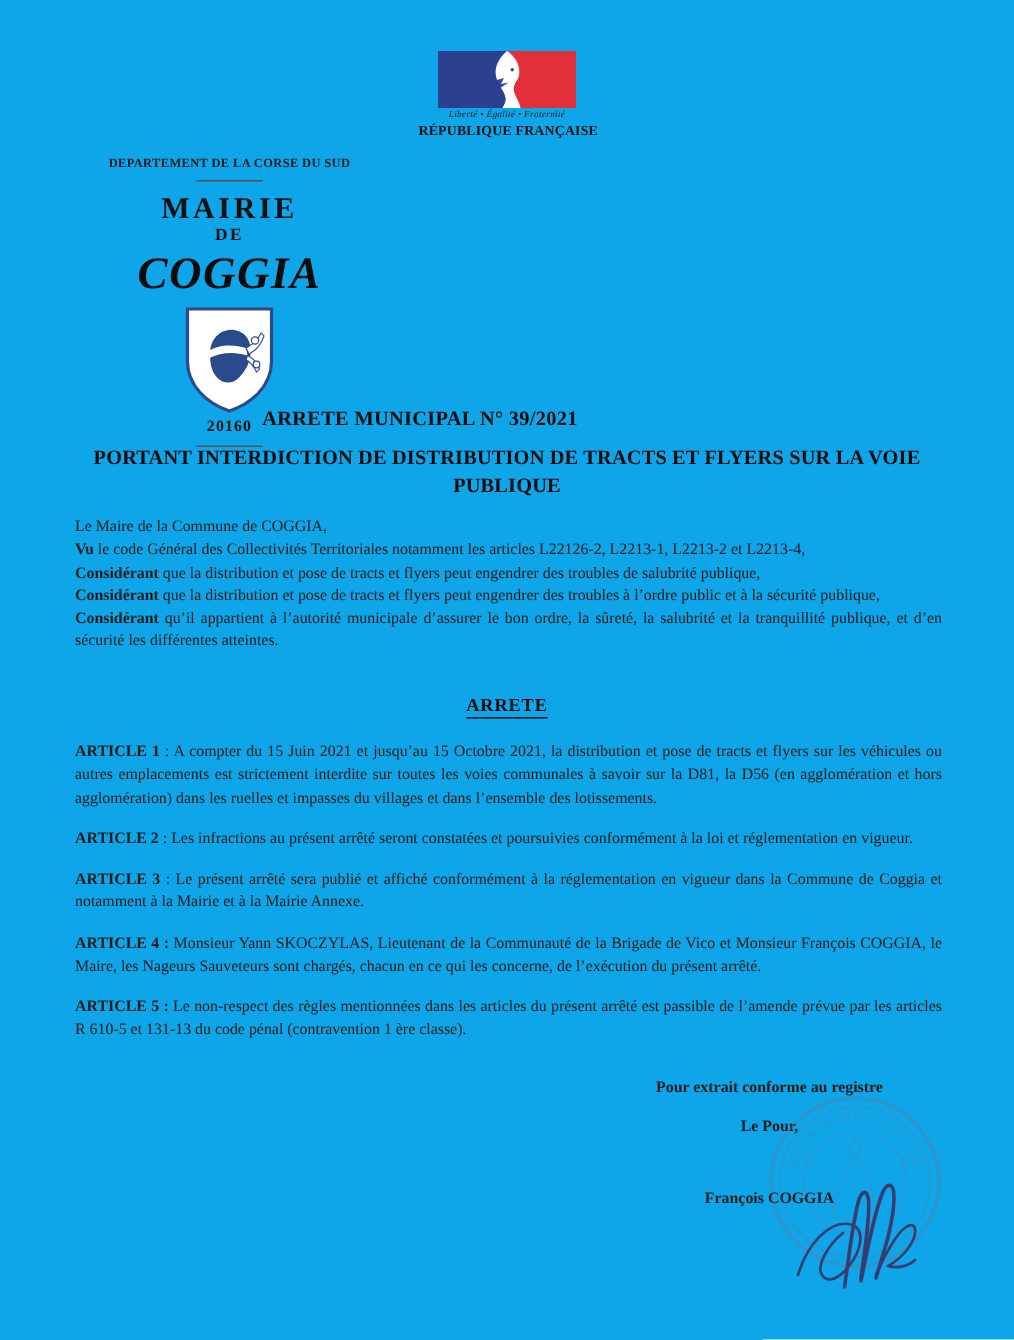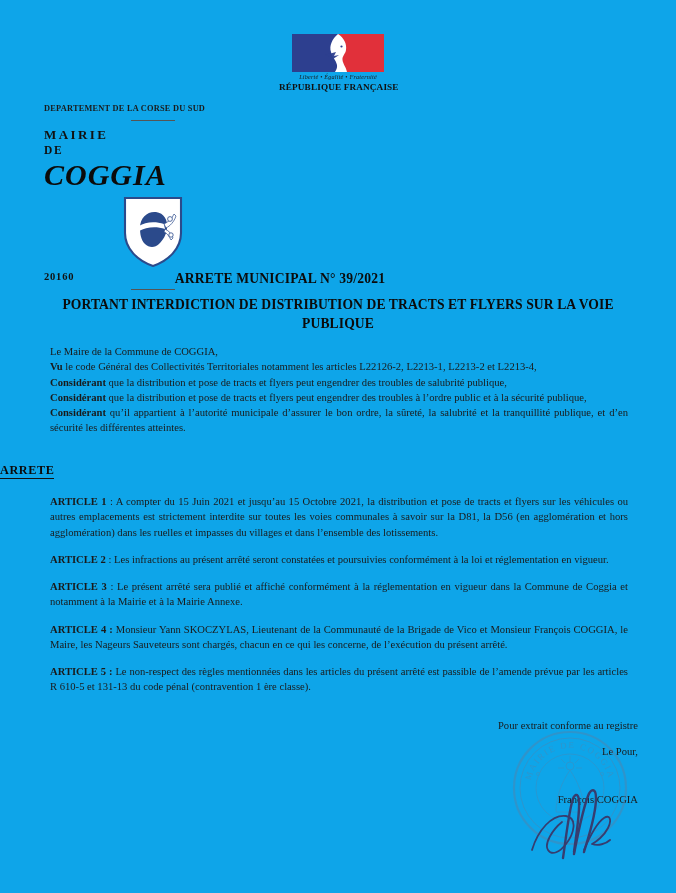--- a/index.html
+++ b/index.html
@@ -49,37 +49,38 @@
     margin-top: 2px;
     white-space: nowrap;
   }
 
   
   .letterhead {
     position: absolute;
     left: 44px;
     top: 104px;
     width: 218px;
+    text-align: center;
   }
   .dept-line {
     font-weight: bold;
     font-size: 8.3px;
     letter-spacing: 0.25px;
     color: #1a1a1a;
     white-space: nowrap;
   }
   .rule {
     width: 44px;
     height: 0;
     border-top: 1.4px solid #555;
     margin: 7px auto 7px auto;
   }
   .mairie-word {
     font-weight: bold;
-    font-size: 13px;
+    font-size: 20px;
     letter-spacing: 2.4px;
     line-height: 1.12;
     color: #111;
   }
   .de-word {
     font-weight: bold;
     font-size: 11.5px;
     letter-spacing: 1.6px;
     line-height: 1.25;
     color: #111;
@@ -144,21 +145,21 @@
     text-align: justify;
     color: #1a1a1a;
   }
   .b { font-weight: bold; }
 
   .arrete-head {
     position: absolute;
     left: 0;
     top: 463px;
     width: 676px;
-    text-align: left;
+    text-align: center;
     font-weight: bold;
     font-size: 12.2px;
     letter-spacing: 0.6px;
     color: #0b0b0b;
   }
   .arrete-head span {
     border-bottom: 1.1px solid #111;
     padding-bottom: 0.5px;
   }
 
@@ -178,24 +179,25 @@
   .article-label {
     font-weight: bold;
   }
 
   
   .signature {
     position: absolute;
     left: 388px;
     top: 718px;
     width: 250px;
-    text-align: right;
+    text-align: center;
     font-size: 10.6px;
     line-height: 1.5;
     color: #1a1a1a;
+    font-weight: bold;
   }
   .sig-maire { margin-top: 10px; }
   .sig-name { margin-top: 32px; }
 
   .stamp-wrap {
     position: absolute;
     left: 508px;
     top: 726px;
     width: 148px;
     height: 150px;

